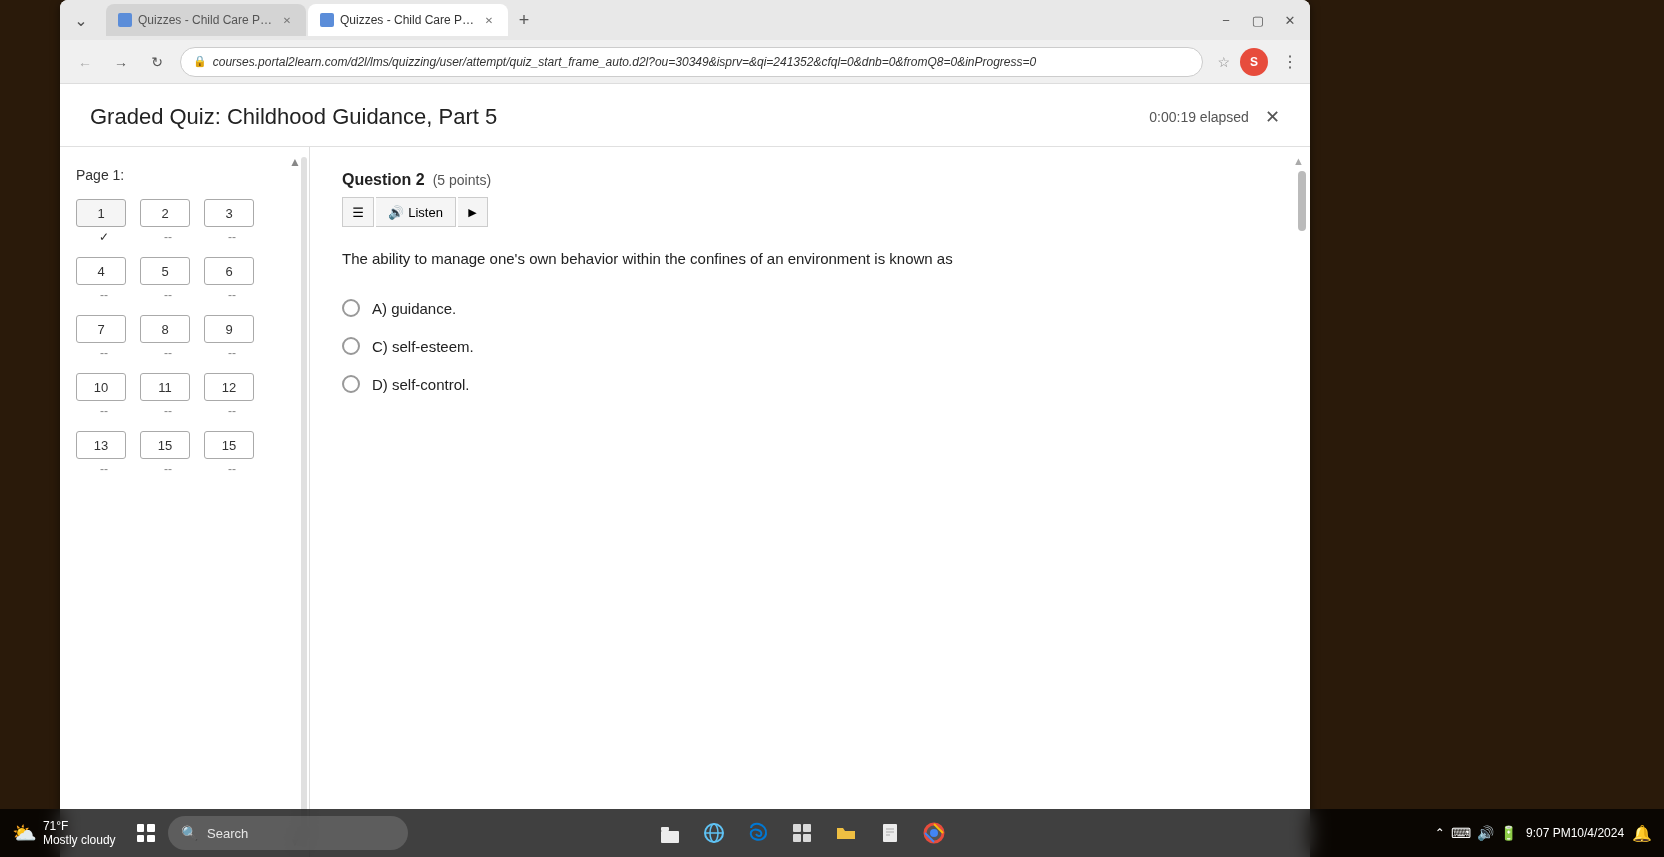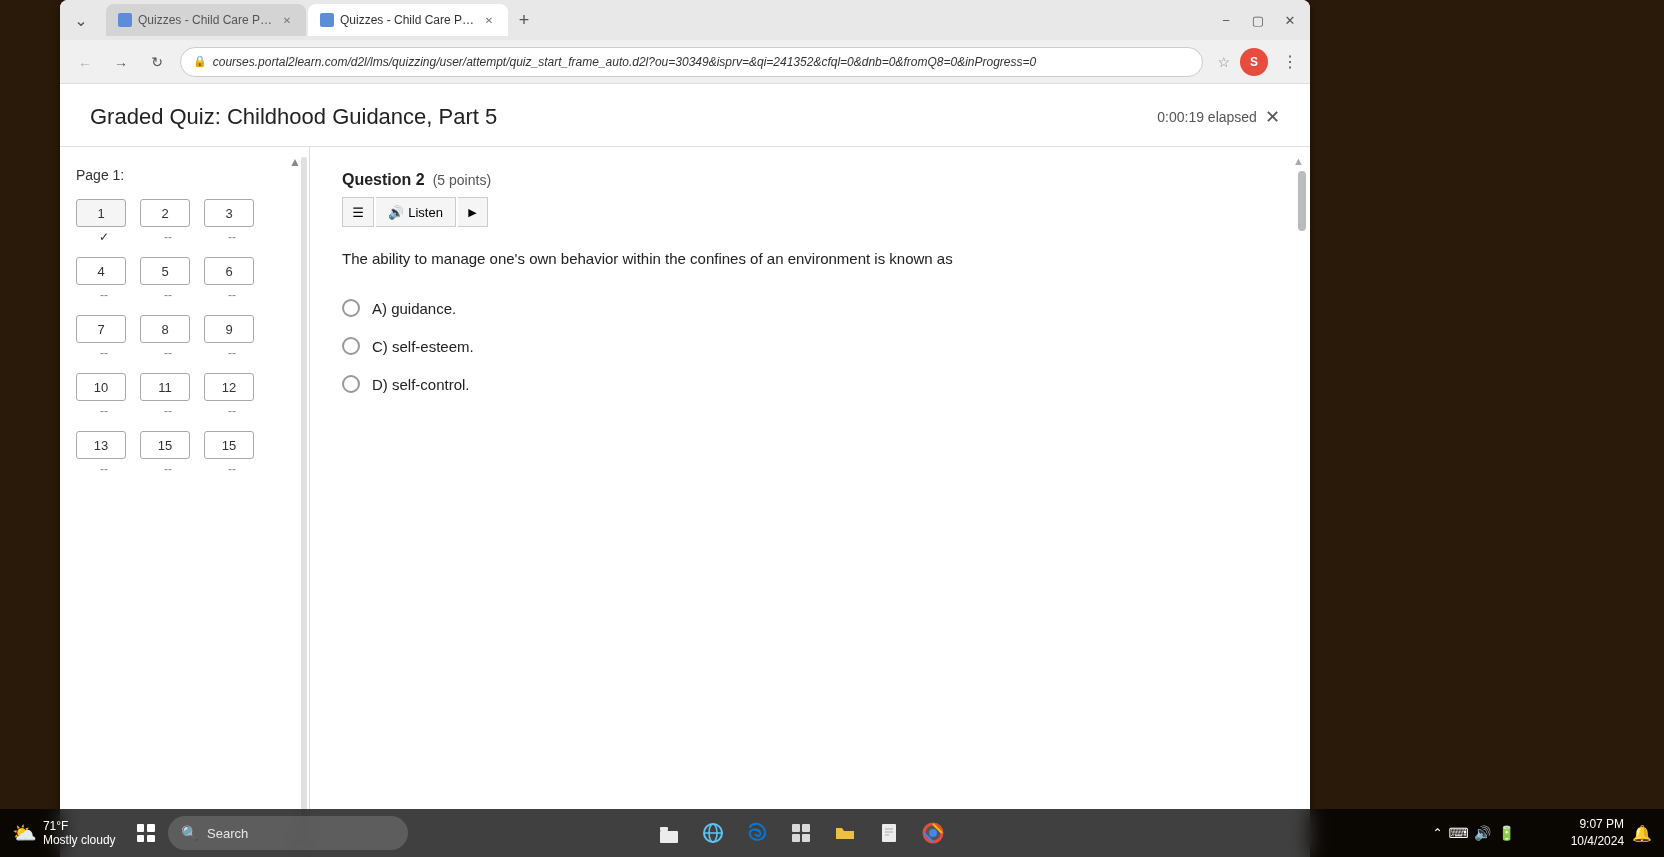--- a/index.html
+++ b/index.html
@@ -210,21 +210,21 @@
 
     .quiz-title {
       font-size: 22px;
       font-weight: 400;
       color: #222;
     }
 
     .quiz-timer-area {
       display: flex;
       align-items: center;
-      gap: 8px;
+      gap: 16px;
       font-size: 14px;
       color: #555;
     }
 
     .quiz-close-btn {
       font-size: 18px;
       color: #555;
       cursor: pointer;
       background: none;
       border: none;
@@ -519,27 +519,26 @@
     .sys-tray {
       display: flex;
       align-items: center;
       gap: 6px;
       font-size: 14px;
       color: #fff;
     }
 
     .clock {
       display: flex;
-      flex-direction: column;
-      align-items: flex-end;
+      flex-direction: row;
+      align-items: flex-start;
       font-size: 12px;
       color: #fff;
       line-height: 1.4;
       cursor: pointer;
-      margin-left: 47px;
     }
 
     .notification-icon {
       font-size: 16px;
       color: #fff;
       cursor: pointer;
     }
 
     
     .weather {

